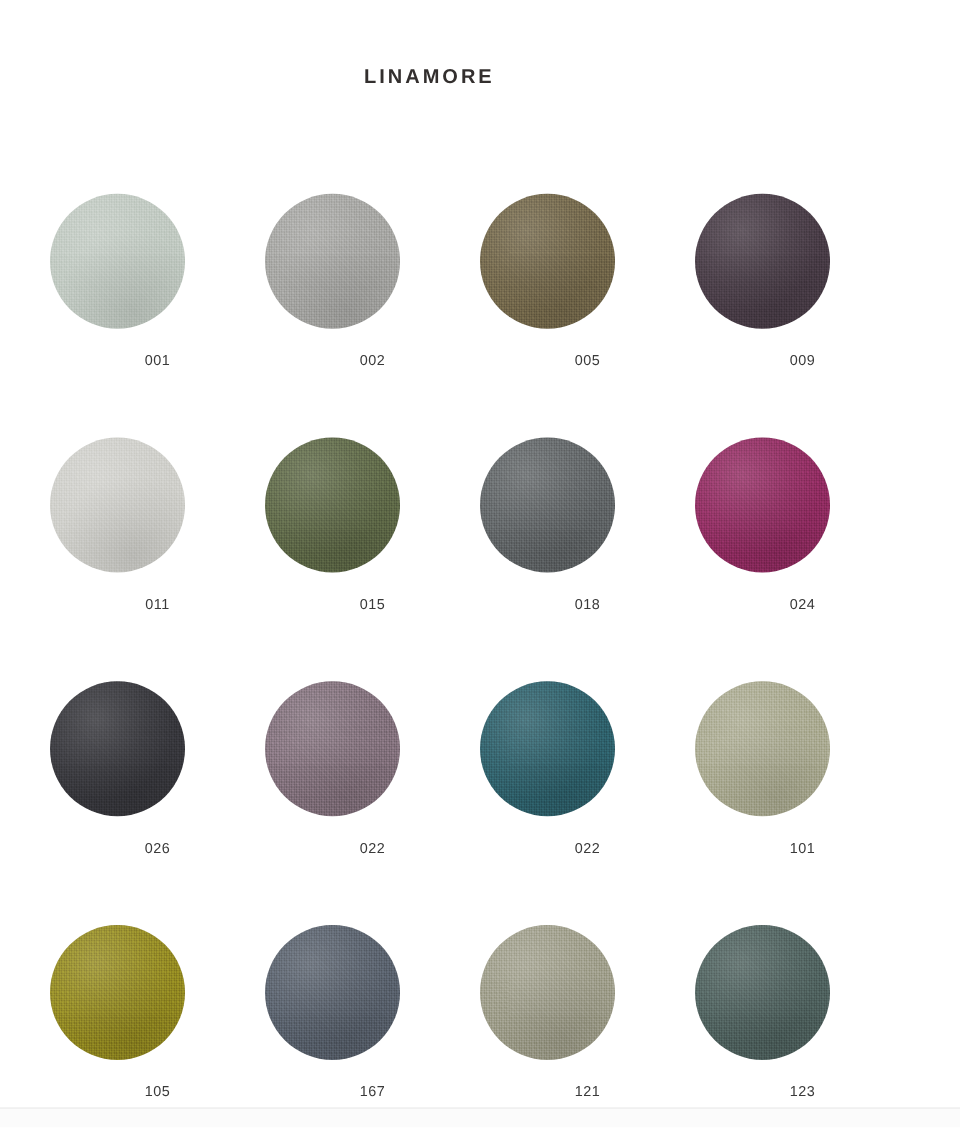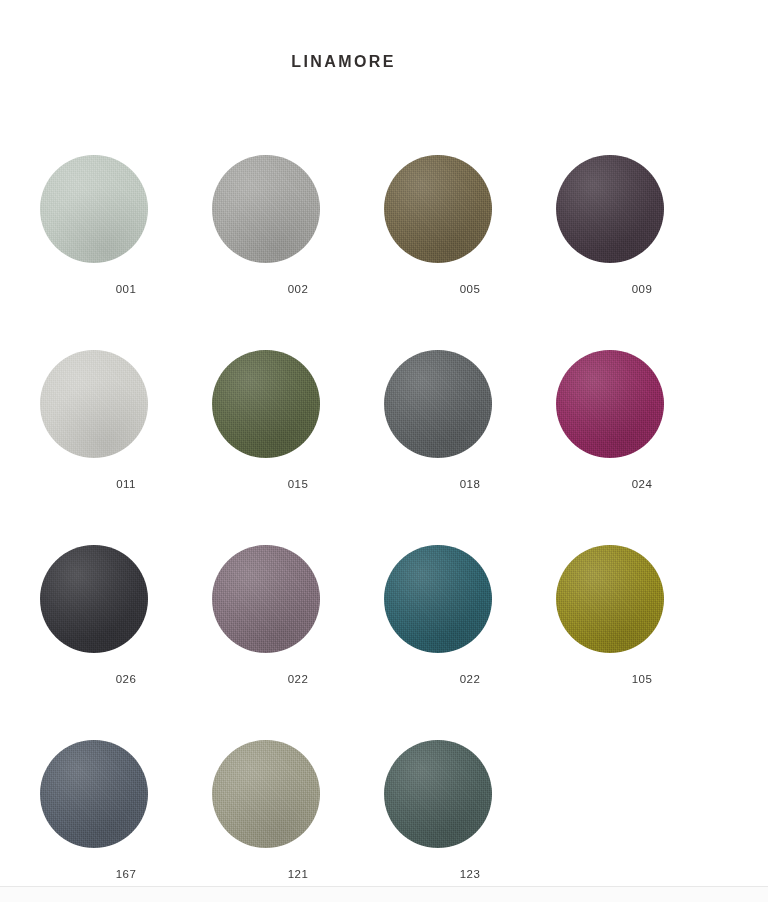--- a/index.html
+++ b/index.html
@@ -193,20 +193,24 @@
       </div>
       <div class="cell">
         <div class="swatch" style="background-color: rgb(126, 109, 120);"></div>
         <div class="label">022</div>
       </div>
       <div class="cell">
         <div class="swatch" style="background-color: rgb(45, 93, 103);"></div>
         <div class="label">022</div>
       </div>
       <div class="cell">
+        <div class="swatch" style="background-color: rgb(168, 168, 142);"></div>
+        <div class="label">101</div>
+      </div>
+      <div class="cell">
         <div class="swatch" style="background-color: rgb(141, 131, 32);"></div>
         <div class="label">105</div>
       </div>
       <div class="cell">
         <div class="swatch" style="background-color: rgb(85, 93, 104);"></div>
         <div class="label">167</div>
       </div>
       <div class="cell">
         <div class="swatch" style="background-color: rgb(155, 154, 134);"></div>
         <div class="label">121</div>

